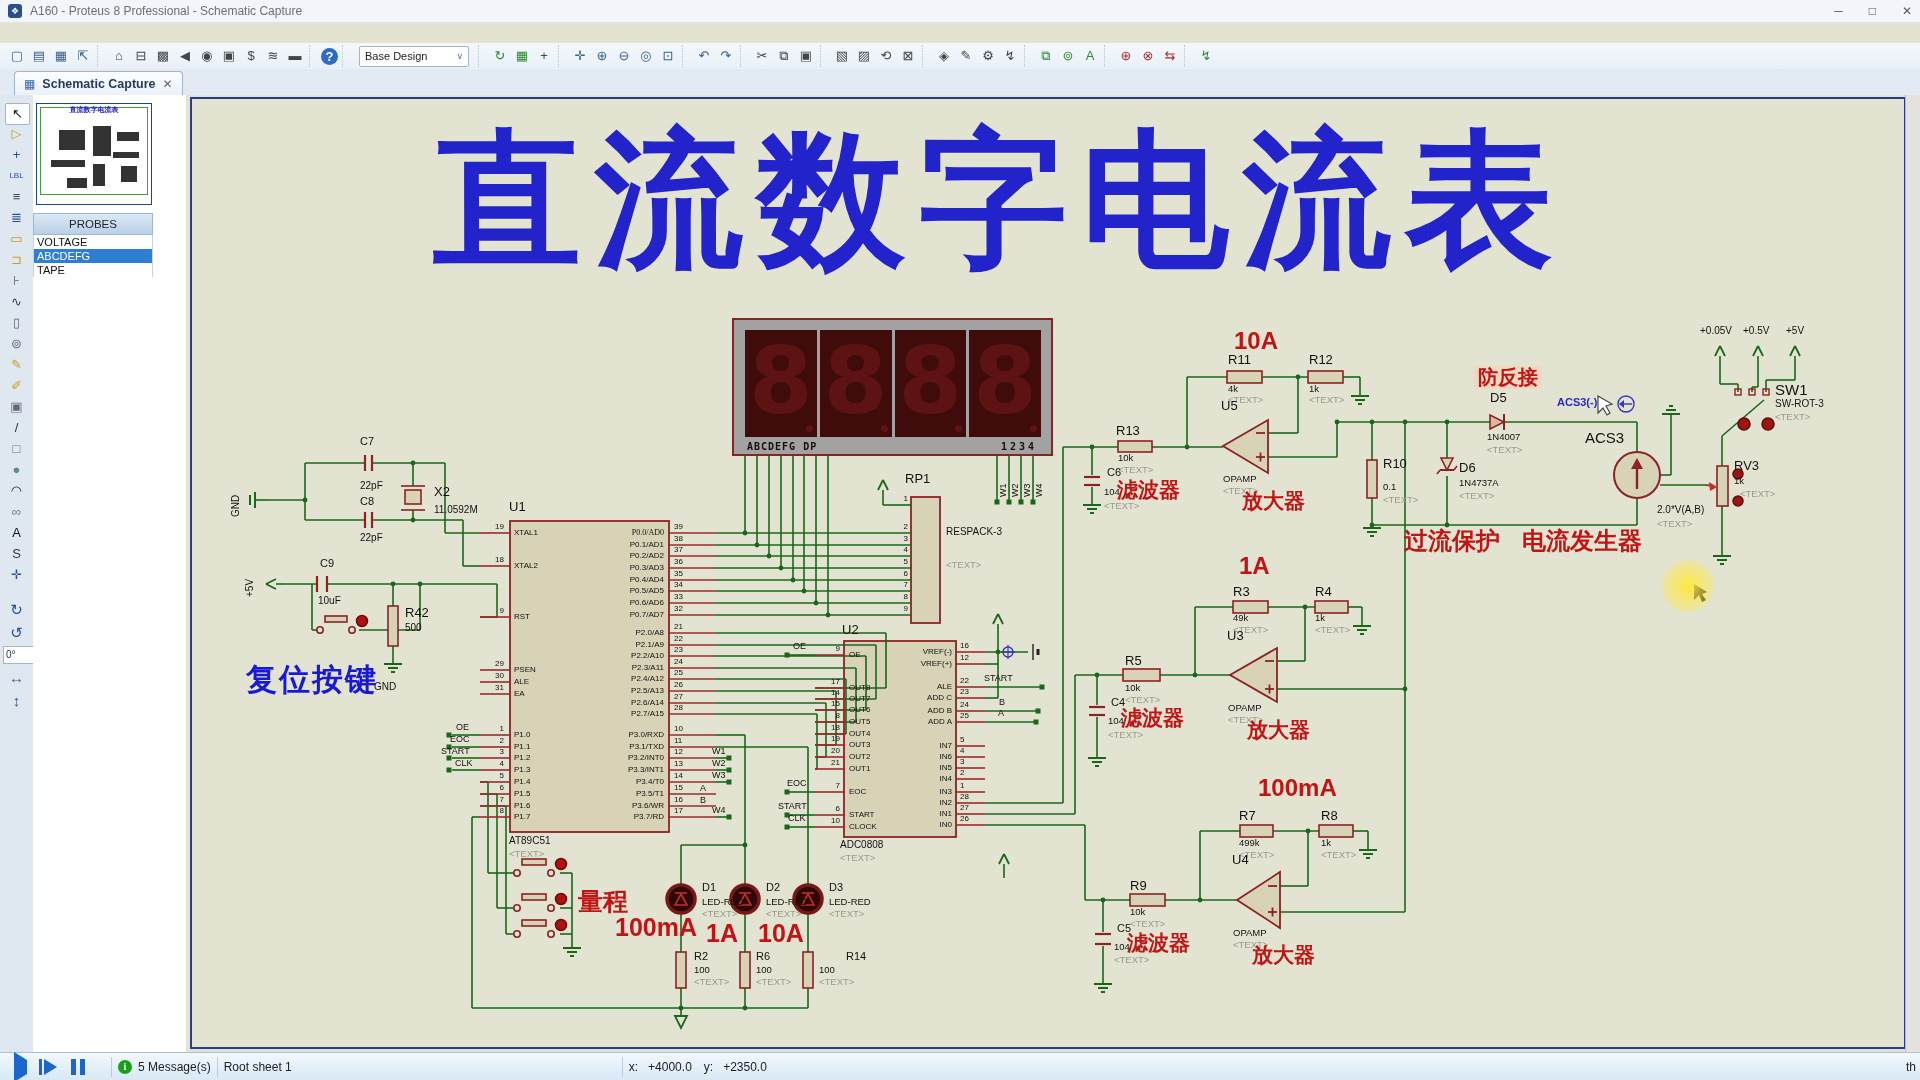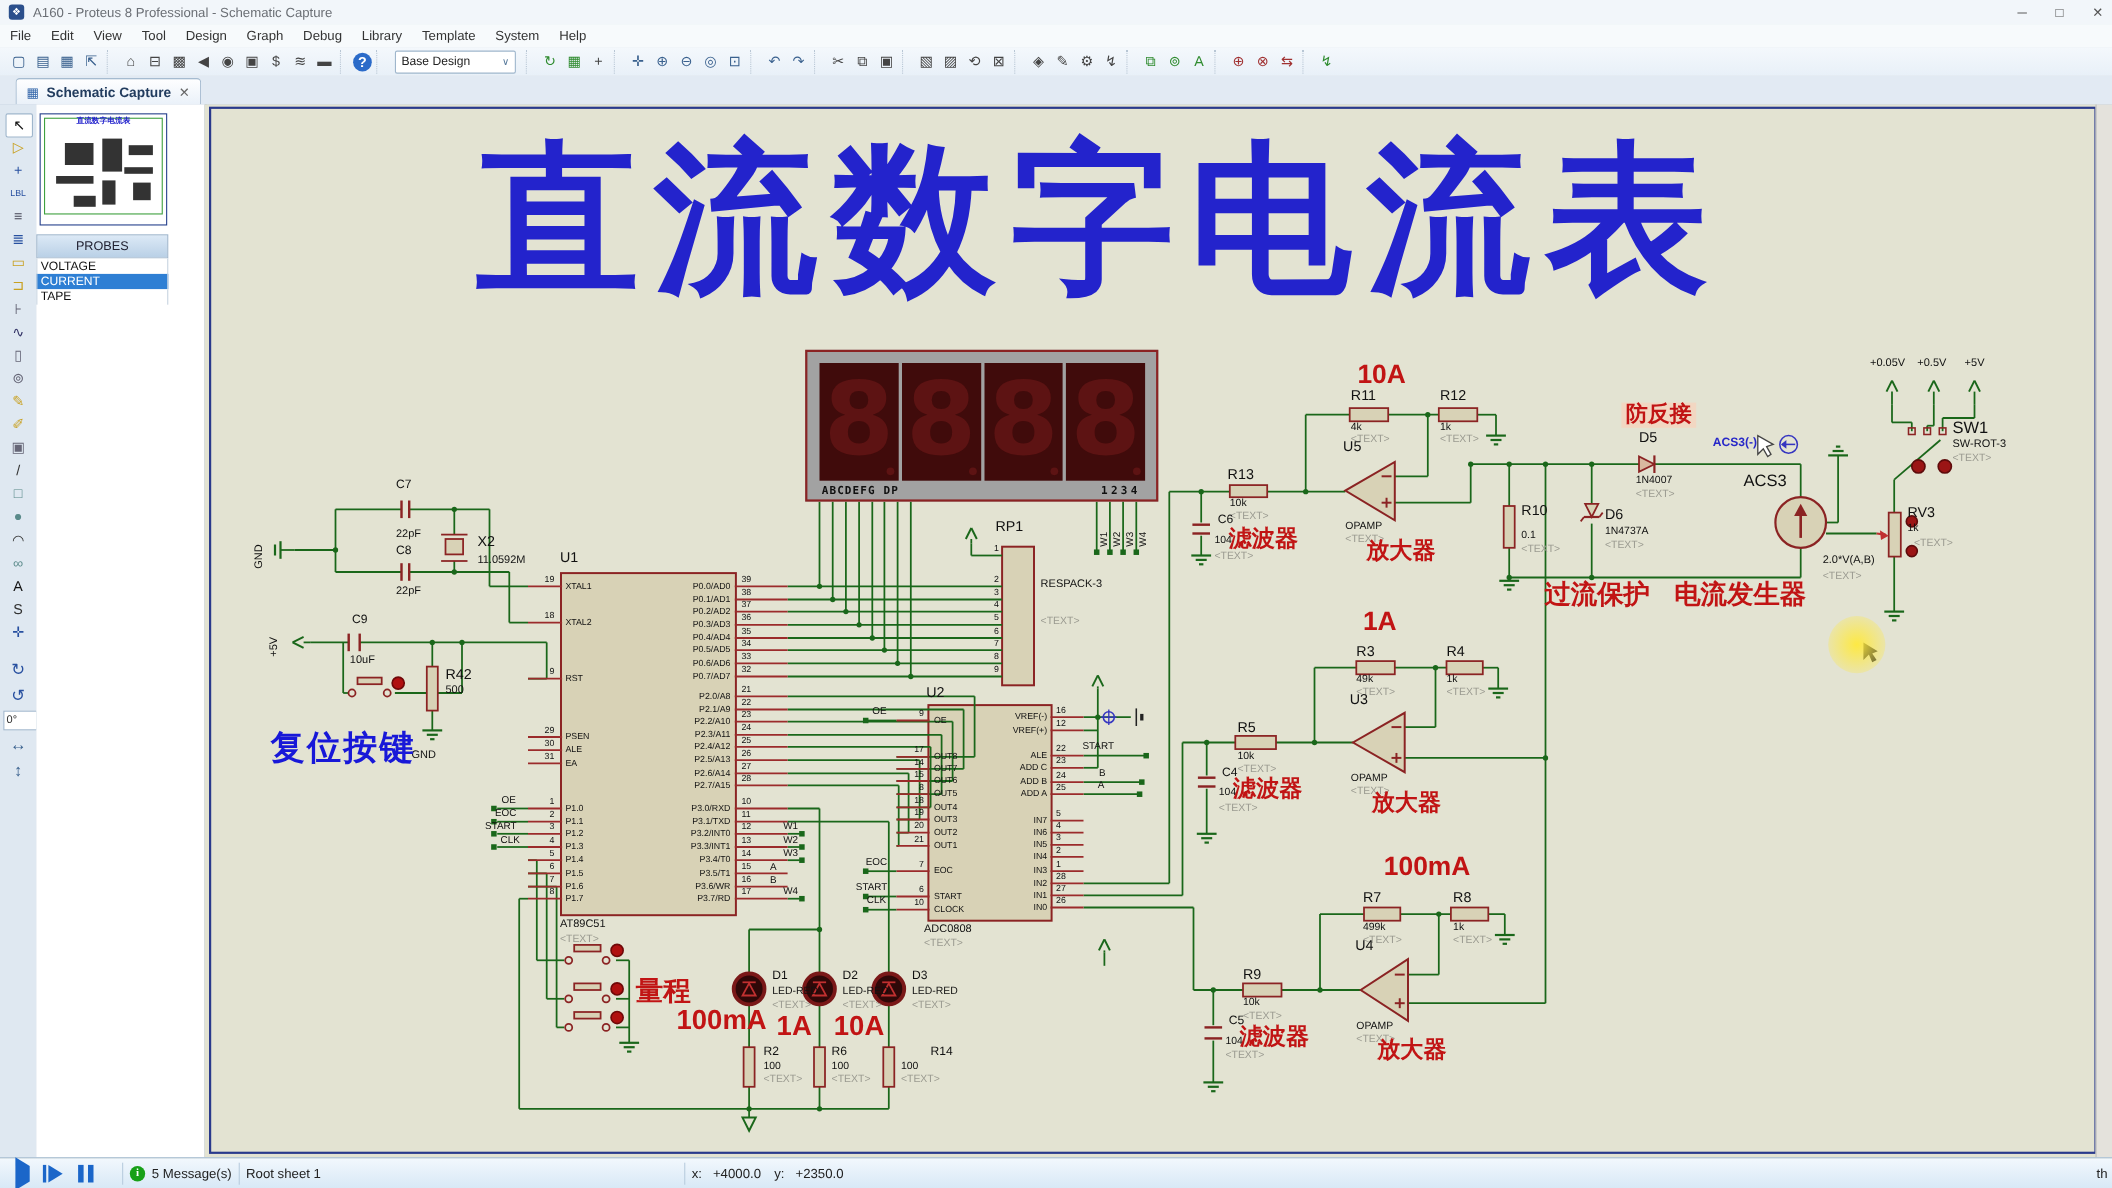--- a/index.html
+++ b/index.html
@@ -84,33 +84,20 @@
   <div id="titlebar">
     <div class="appicon">❖</div>
     <div class="title">A160 - Proteus 8 Professional - Schematic Capture</div>
     <div id="wbtns">
       <span>─</span>
       <span>□</span>
       <span>✕</span>
     </div>
   </div>
 
-  <div id="menubar">
-      <span class="mi">File</span>
-      <span class="mi">Edit</span>
-      <span class="mi">View</span>
-      <span class="mi">Tool</span>
-      <span class="mi">Design</span>
-      <span class="mi">Graph</span>
-      <span class="mi">Debug</span>
-      <span class="mi">Library</span>
-      <span class="mi">Template</span>
-      <span class="mi">System</span>
-      <span class="mi">Help</span>
-    </div>
 
   <div id="toolbar">
       <span style="width: 6px;"></span>
       <span class="tbtn ">▢</span>
       <span class="tbtn ">▤</span>
       <span class="tbtn ">▦</span>
       <span class="tbtn ">⇱</span>
       <span class="tsep"></span>
       <span class="tbtn dark">⌂</span>
       <span class="tbtn dark">⊟</span>
@@ -216,21 +203,21 @@
       <div class="tb-blob" style="left:14px;top:56px;width:34px;height:7px;"></div>
       <div class="tb-blob" style="left:56px;top:60px;width:12px;height:22px;"></div>
       <div class="tb-blob" style="left:76px;top:48px;width:26px;height:6px;"></div>
       <div class="tb-blob" style="left:84px;top:62px;width:16px;height:16px;"></div>
       <div class="tb-blob" style="left:30px;top:74px;width:20px;height:10px;"></div>
     </div>
     <div id="probes">
       <div class="phead">PROBES</div>
       <div id="probelist">
           <div class="pitem">VOLTAGE</div>
-          <div class="pitem sel">CURRENT</div>
+          <div class="pitem sel">ABCDEFG</div>
           <div class="pitem">TAPE</div>
         </div>
     </div>
   </div>
 
   <div id="canvas"></div>
   <div id="sheetborder"></div>
 
   <svg id="svglayer" xmlns="http://www.w3.org/2000/svg">
       <rect x="510" y="521" width="159" height="311" fill="#D8D2B6" stroke="#8B2323" stroke-width="1.8"></rect>
@@ -873,21 +860,21 @@
       <span class="pname" style="top: 765px; left: 514px;">P1.3</span>
       <span class="pnum" style="top: 759px; left: 477px; width: 27px; text-align: right;">4</span>
       <span class="pname" style="top: 777px; left: 514px;">P1.4</span>
       <span class="pnum" style="top: 771px; left: 477px; width: 27px; text-align: right;">5</span>
       <span class="pname" style="top: 789px; left: 514px;">P1.5</span>
       <span class="pnum" style="top: 783px; left: 477px; width: 27px; text-align: right;">6</span>
       <span class="pname" style="top: 801px; left: 514px;">P1.6</span>
       <span class="pnum" style="top: 795px; left: 477px; width: 27px; text-align: right;">7</span>
       <span class="pname" style="top: 812px; left: 514px; text-align: right;">P1.7</span>
       <span class="pnum" style="top: 806px; left: 477px; width: 27px; text-align: right;">8</span>
-      <span class="pname" style="top: 528px; left: 554px; width: 110px; text-align: right;">P0.0/AD0</span>
+      <span class="pname" style="top: 528px; left: 554px; width: 110px; text-align: right; font-family: Liberation Serif, serif;">P0.0/AD0</span>
       <span class="pnum" style="top: 522px; left: 674px;">39</span>
       <span class="pname" style="top: 540px; left: 554px; width: 110px; text-align: right;">P0.1/AD1</span>
       <span class="pnum" style="top: 534px; left: 674px;">38</span>
       <span class="pname" style="top: 551px; left: 554px; width: 110px; text-align: right;">P0.2/AD2</span>
       <span class="pnum" style="top: 545px; left: 674px;">37</span>
       <span class="pname" style="top: 563px; left: 554px; width: 110px; text-align: right;">P0.3/AD3</span>
       <span class="pnum" style="top: 557px; left: 674px;">36</span>
       <span class="pname" style="top: 575px; left: 554px; width: 110px; text-align: right;">P0.4/AD4</span>
       <span class="pnum" style="top: 569px; left: 674px;">35</span>
       <span class="pname" style="top: 586px; left: 554px; width: 110px; text-align: right;">P0.5/AD5</span>

